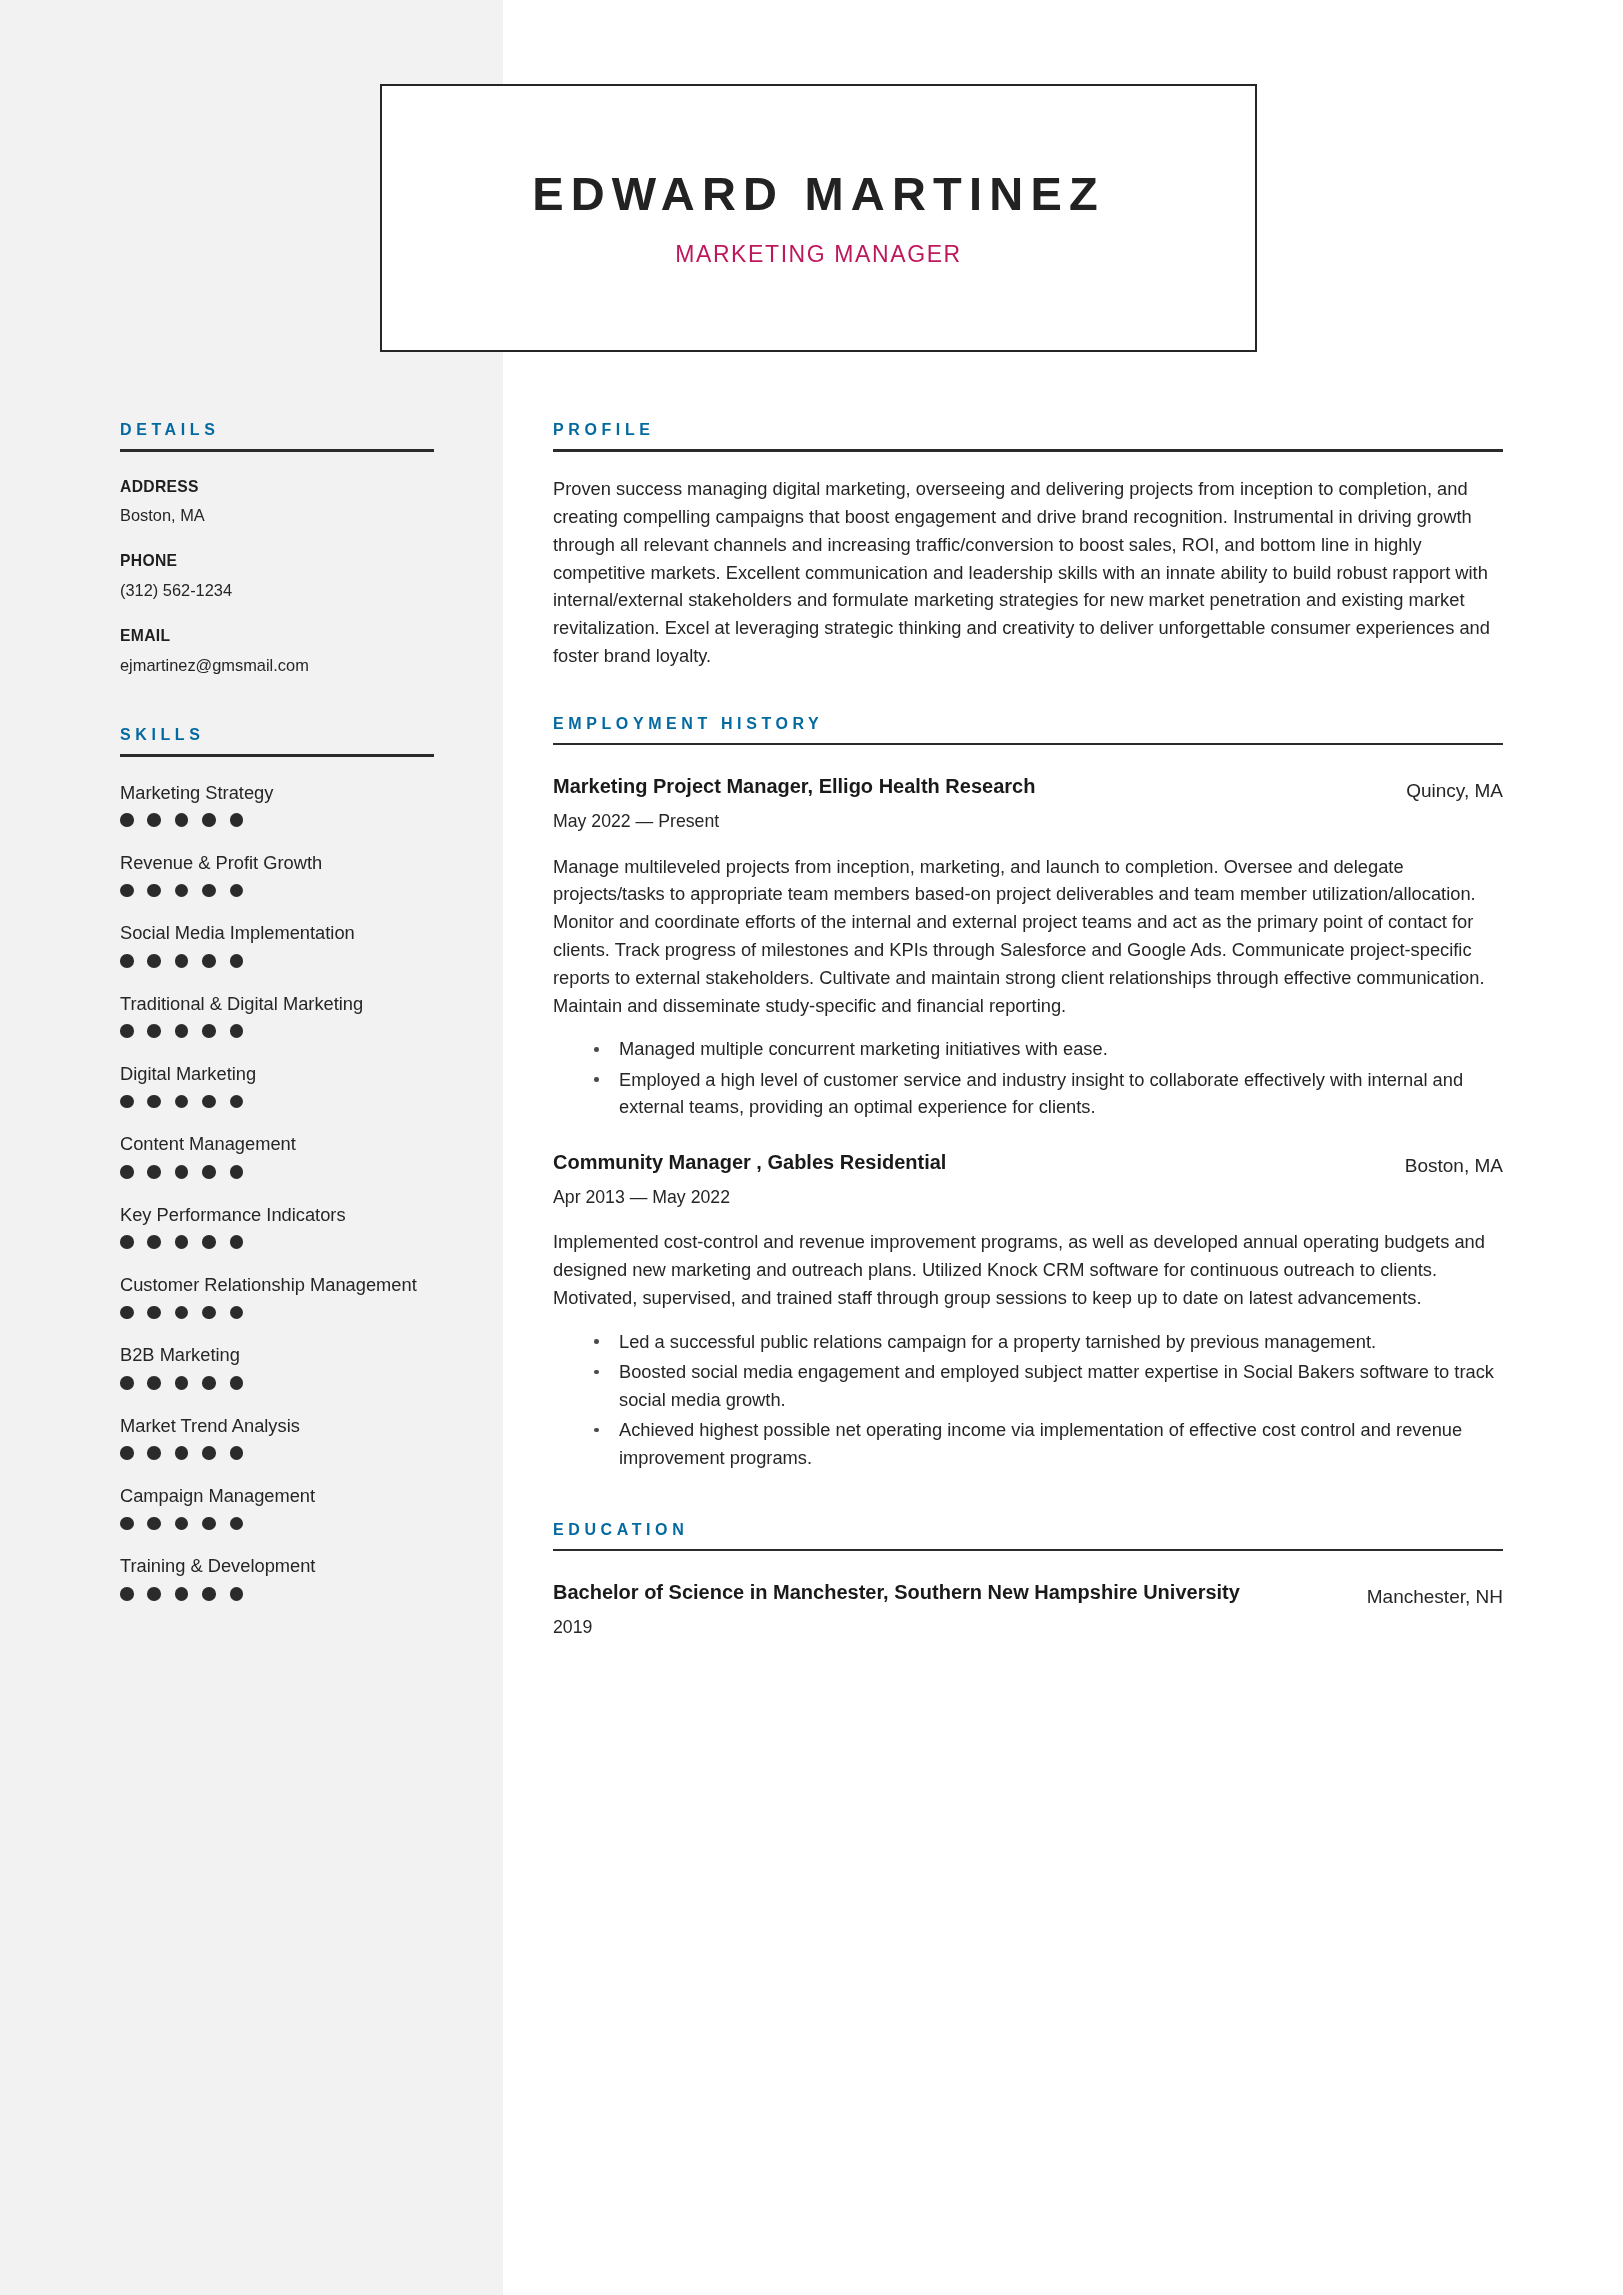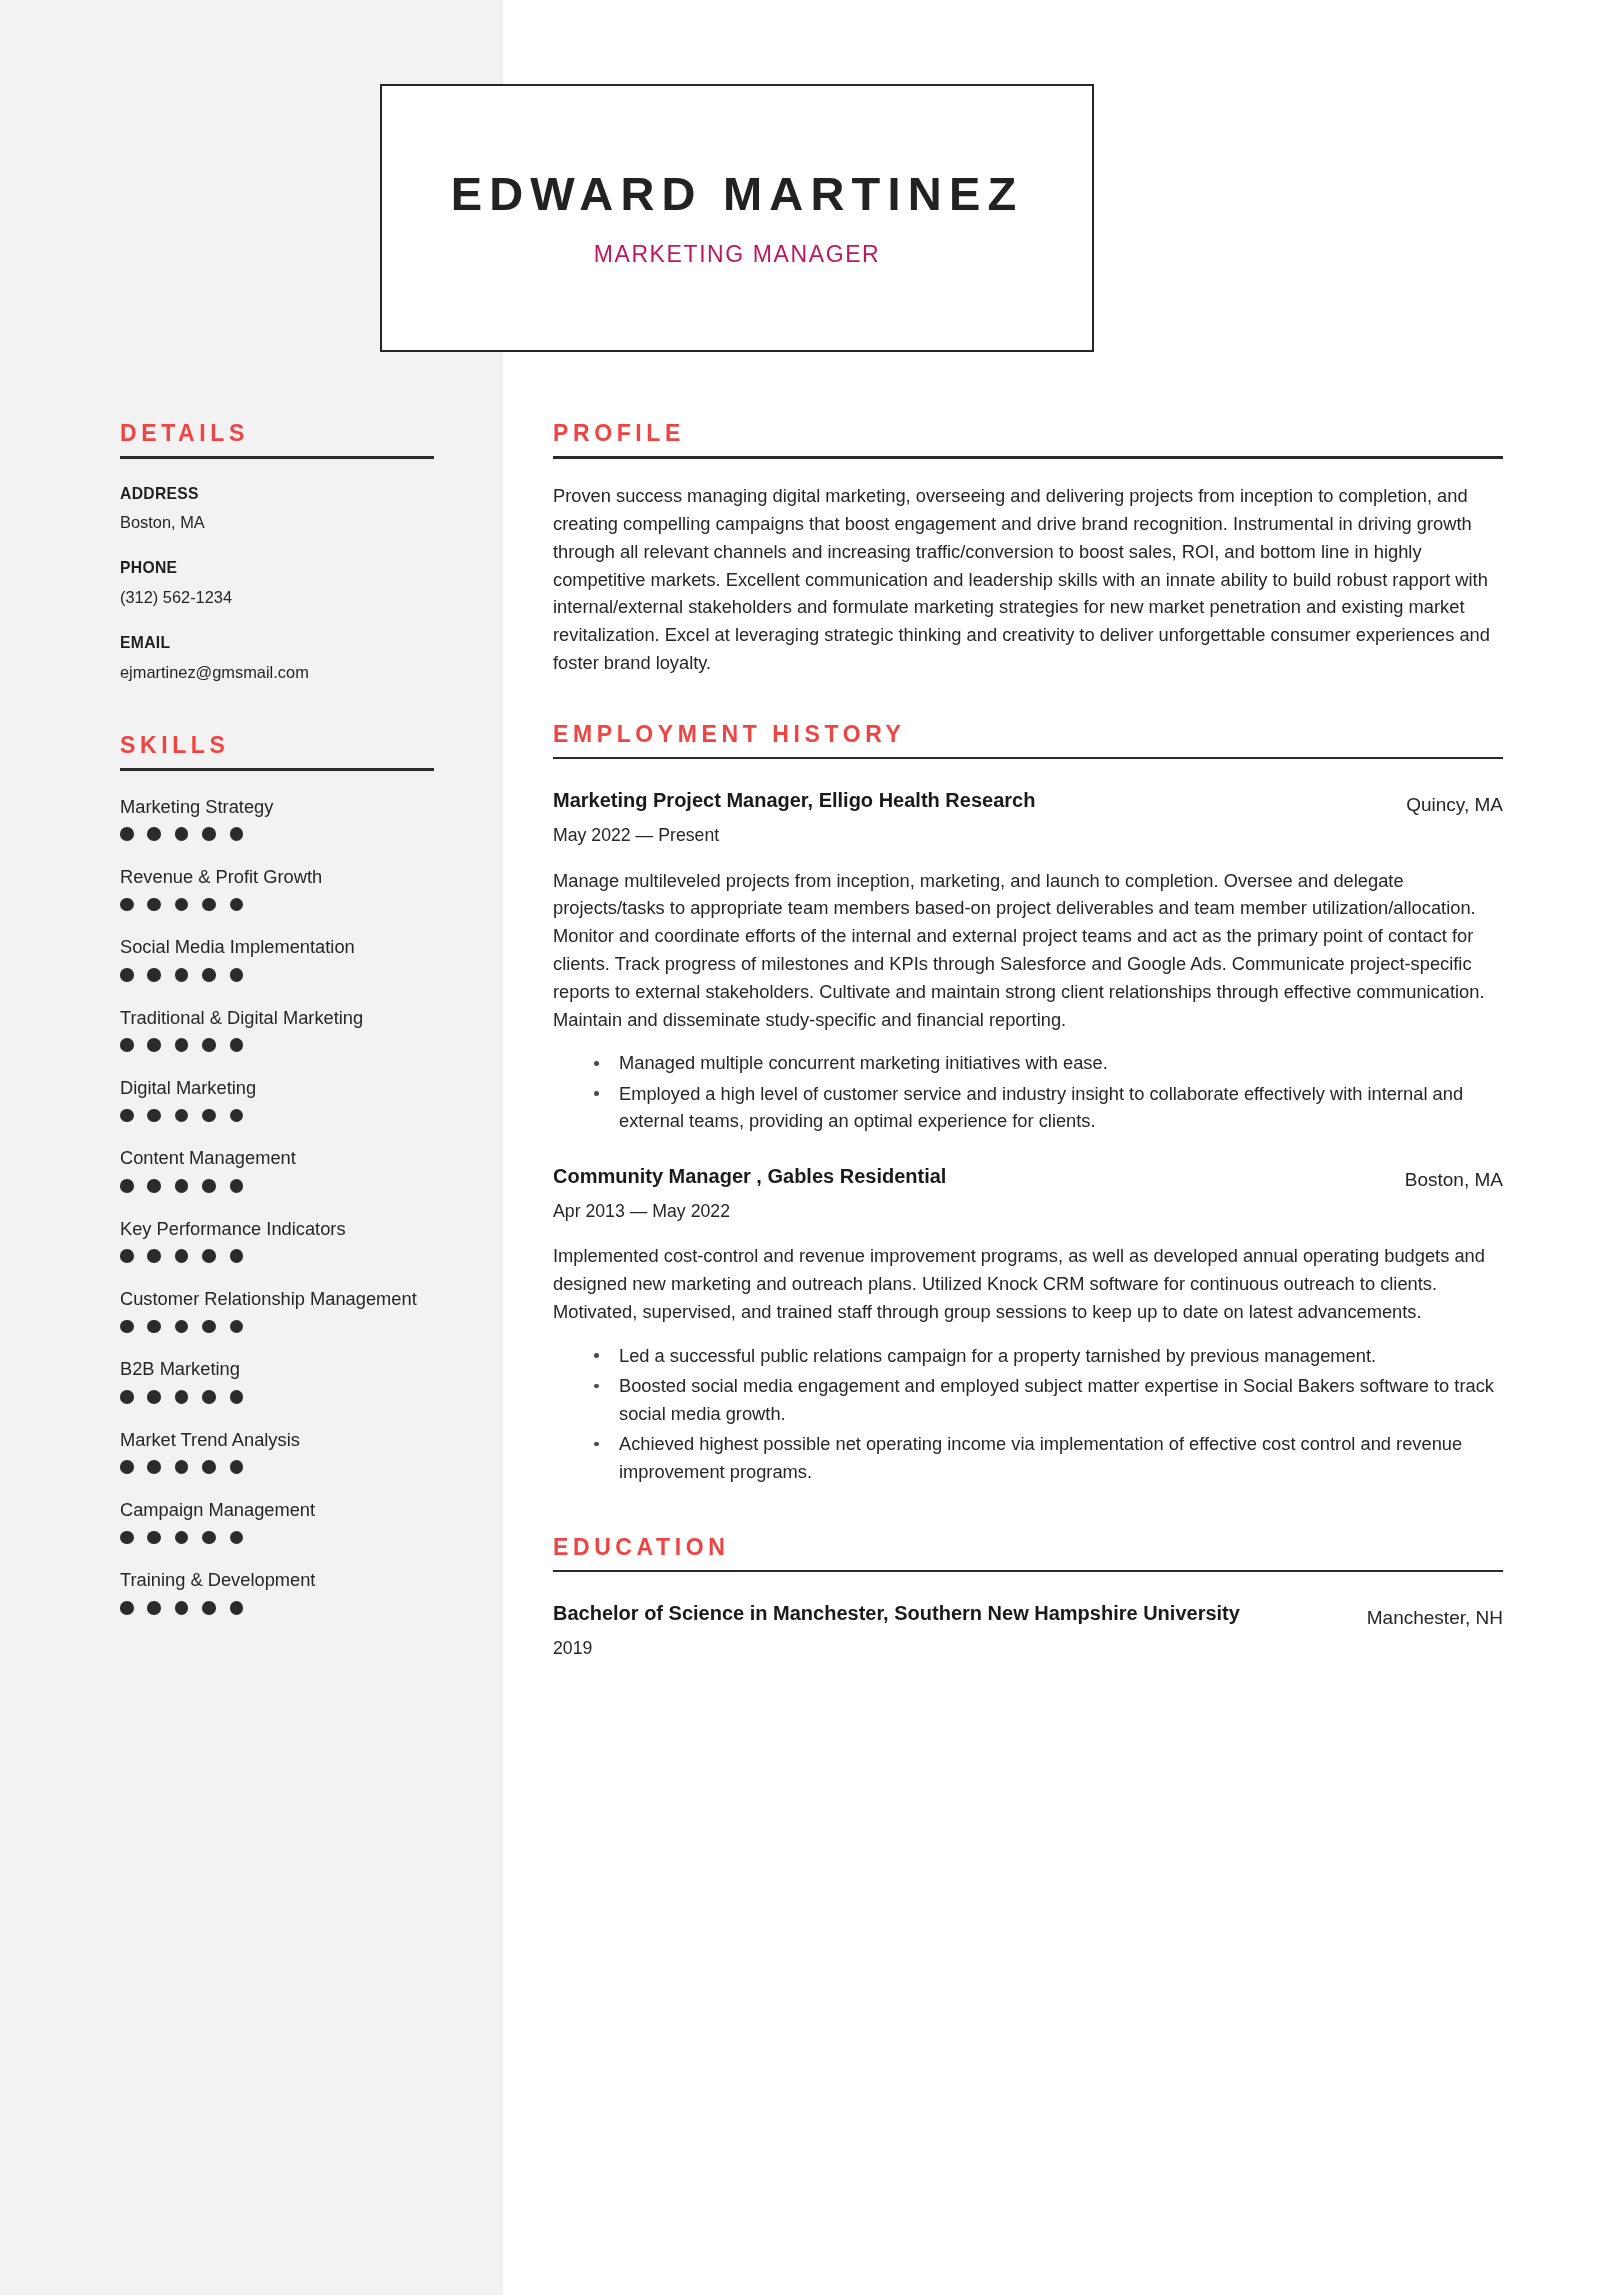--- a/index.html
+++ b/index.html
@@ -17,21 +17,21 @@
   .sidebar-bg {
     position:absolute; left:0; top:0;
     width:503px; height:2295px;
     background:#f2f2f2;
   }
 
   
   .header-box {
     position:absolute;
     left:380px; top:84px;
-    width:714px; height:268px;
+    width:877px; height:268px;
     background:#ffffff;
     border:2.6px solid #262626;
     display:flex; flex-direction:column;
     align-items:center; justify-content:center;
   }
   .name {
     font-size:47px;
     font-weight:700;
     letter-spacing:7.2px;
     color:#222222;
@@ -43,24 +43,24 @@
     font-size:23px;
     font-weight:400;
     letter-spacing:1.6px;
     color:#be185d;
     text-align:center;
     line-height:1;
   }
 
   
   .sec-head {
-    font-size:23px;
+    font-size:16px;
     font-weight:700;
     letter-spacing:4.6px;
-    color:#ef4444;
+    color:#0369a1;
     line-height:1;
   }
   .rule {
     height:2.6px;
     background:#2b2b2b;
     margin-top:11px;
   }
 
   
   .left-col {

